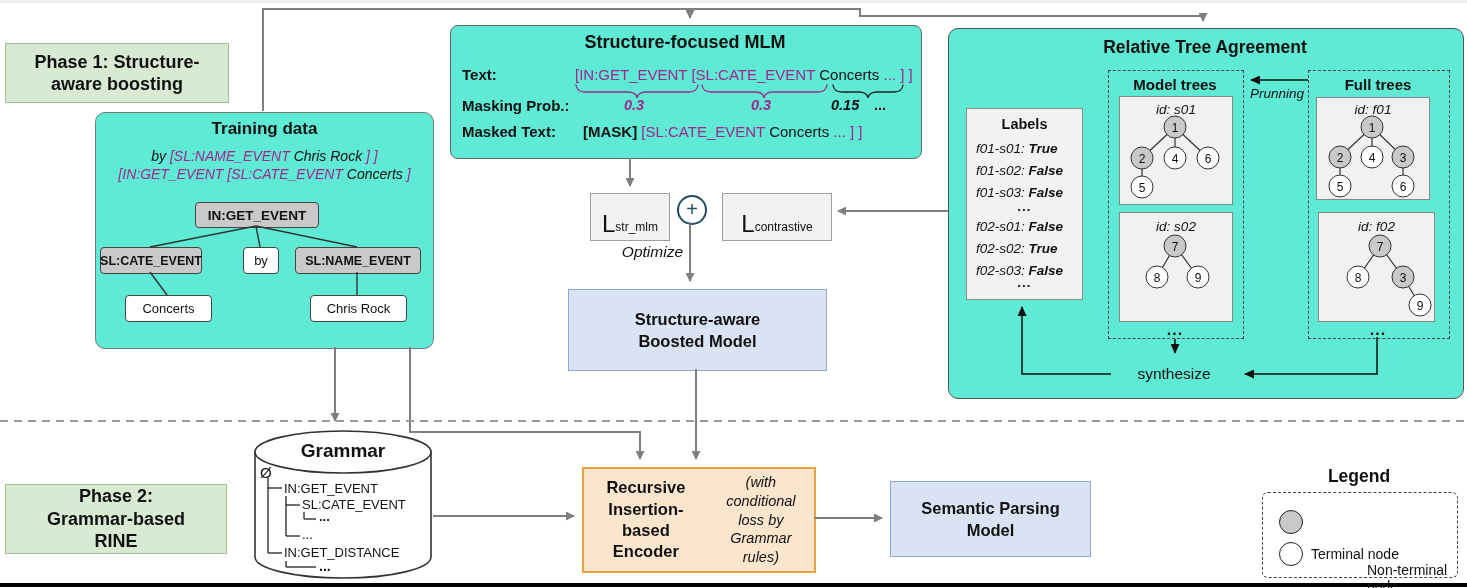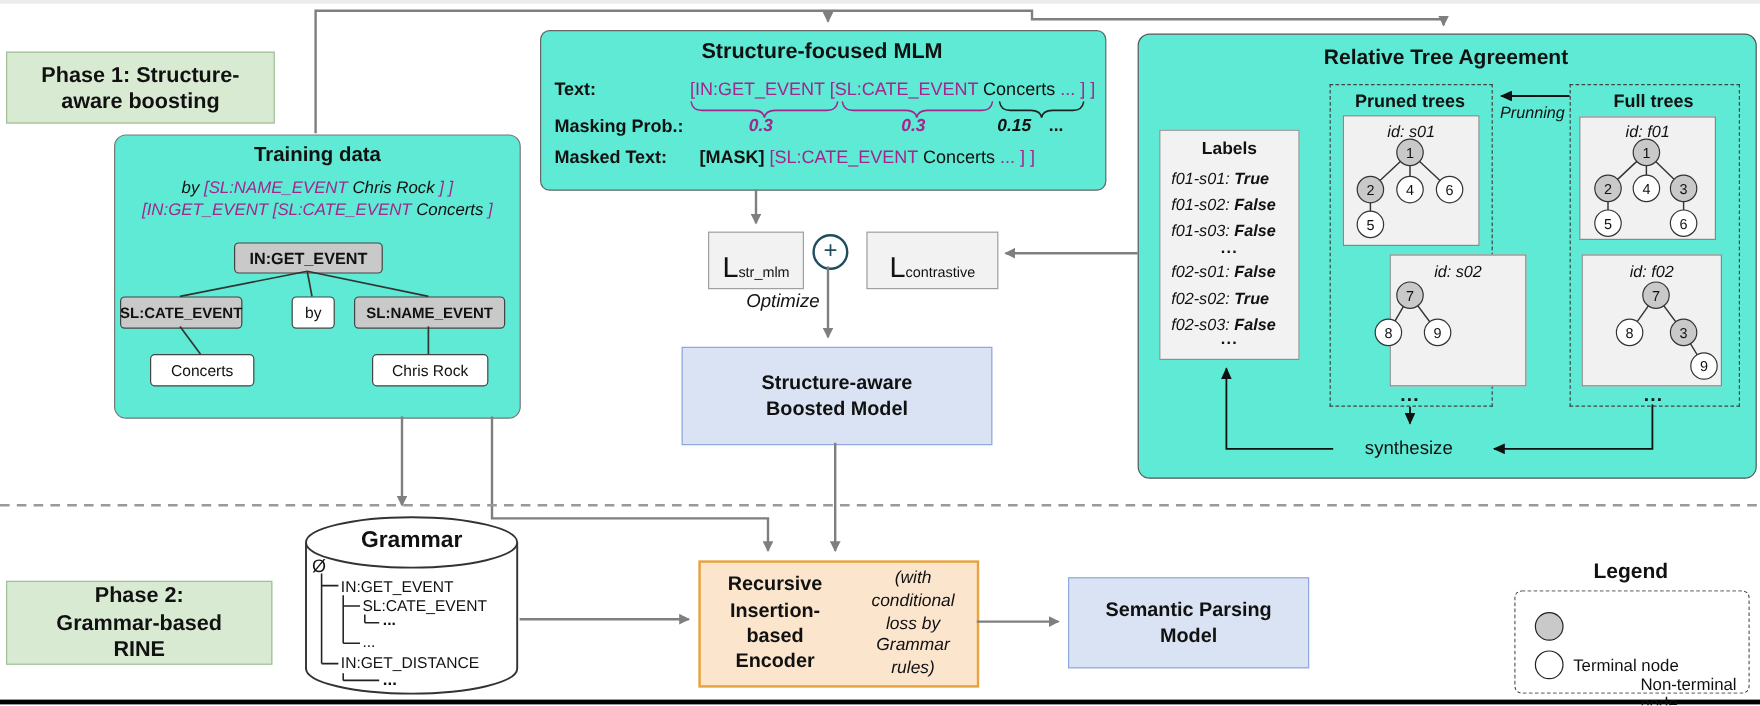--- a/index.html
+++ b/index.html
@@ -156,25 +156,25 @@
     <div class="lbl-row" style="top:54px;"><span>f01-s02: </span><b>False</b></div>
     <div class="lbl-row" style="top:76px;"><span>f01-s03: </span><b>False</b></div>
     <div class="lbl-row dots" style="top:90px;left:0;width:100%;text-align:center;font-style:normal;"><span>...</span></div>
     <div class="lbl-row" style="top:110px;"><span>f02-s01: </span><b>False</b></div>
     <div class="lbl-row" style="top:132px;"><span>f02-s02: </span><b>True</b></div>
     <div class="lbl-row" style="top:154px;"><span>f02-s03: </span><b>False</b></div>
     <div class="lbl-row dots" style="top:166px;left:0;width:100%;text-align:center;font-style:normal;"><span>...</span></div>
   </div>
 
   <div class="dashed-box" style="left:1108px;top:70px;width:134px;height:267px;"></div>
-  <div class="title abs" style="left:1108px;top:76px;width:134px;font-size:15px;">Pruned trees</div>
+  <div class="title abs" style="left:1108px;top:76px;width:134px;font-size:15px;">Model trees</div>
   <div class="card" style="left:1119px;top:96px;width:112px;height:107px;">
     <div class="card-id" style="top:5px;">id: s01</div>
   </div>
-  <div class="card" style="left:1158px;top:212px;width:112px;height:108px;">
+  <div class="card" style="left:1119px;top:212px;width:112px;height:108px;">
     <div class="card-id" style="top:6px;">id: s02</div>
   </div>
   <div class="abs dots" style="left:1108px;top:321px;width:134px;text-align:center;font-size:16px;">...</div>
 
   <div class="abs ital" style="left:1246px;top:86px;width:62px;text-align:center;font-size:13.5px;">Prunning</div>
 
   <div class="dashed-box" style="left:1308px;top:70px;width:140px;height:267px;"></div>
   <div class="title abs" style="left:1308px;top:76px;width:140px;font-size:15px;">Full trees</div>
   <div class="card" style="left:1316px;top:97px;width:112px;height:101px;">
     <div class="card-id" style="top:4px;">id: f01</div>

